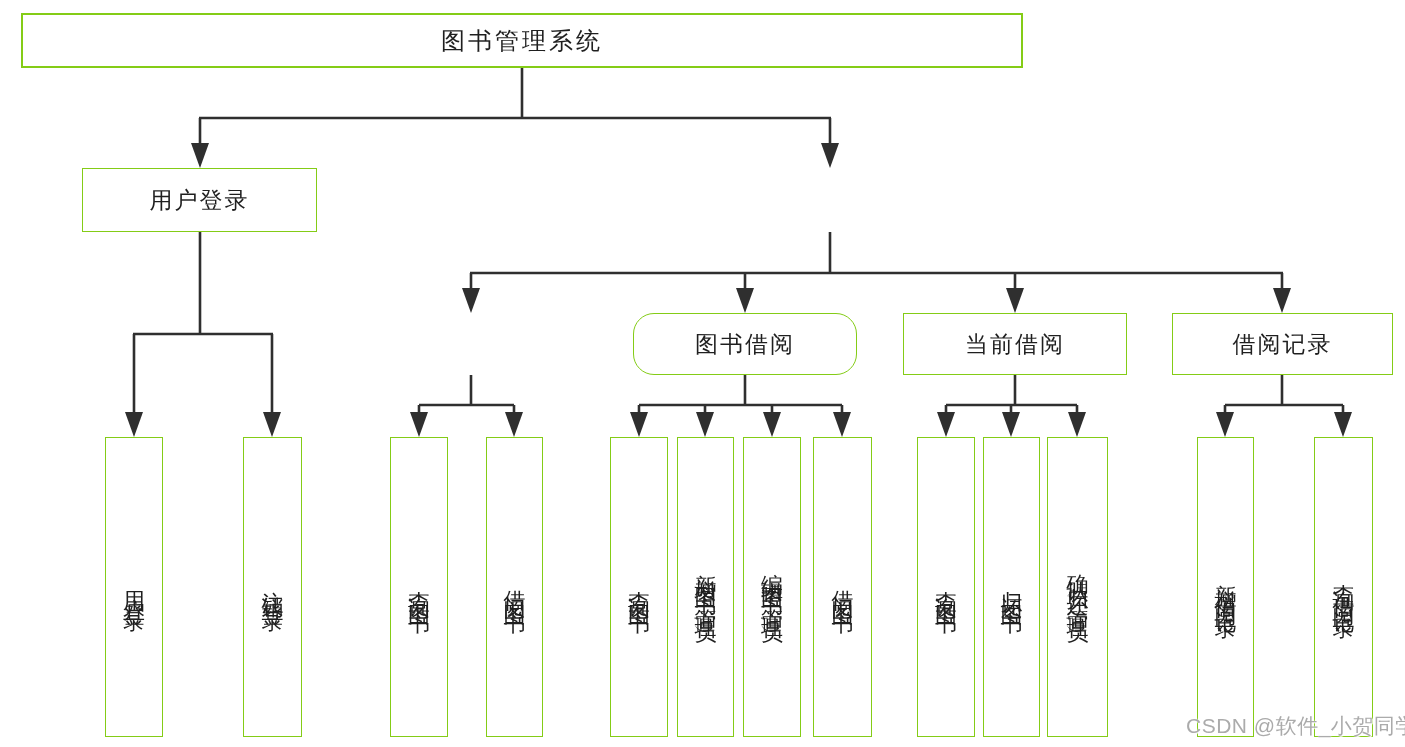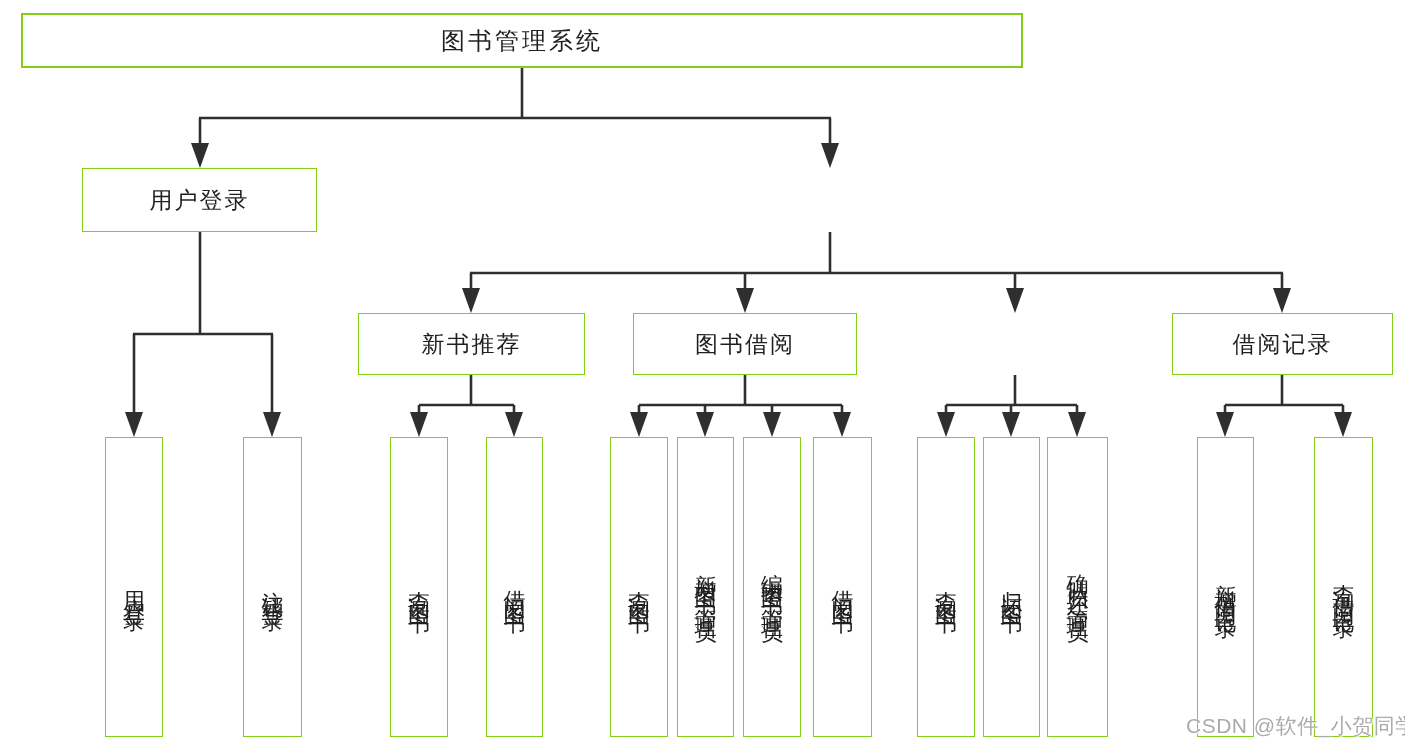--- a/index.html
+++ b/index.html
@@ -91,22 +91,22 @@
       <polygon points="1068,412 1086,412 1077,437"></polygon>
       <polygon points="1216,412 1234,412 1225,437"></polygon>
       <polygon points="1334,412 1352,412 1343,437"></polygon>
     </g>
   </svg>
 
   <div class="box root-box" style="left:21px; top:13px; width:1002px; height:55px; border-width:2.5px;">图书管理系统</div>
 
   <div class="box" style="left:82px; top:168px; width:235px; height:64px;">用户登录</div>
 
-  <div class="box" style="left:358px; top:313px; width:227px; height:62px;">新书推荐</div>
-  <div class="box" style="left:633px; top:313px; width:224px; height:62px;">图书借阅</div>
+  <div class="box" style="left:633px; top:313px; width:224px; height:62px;border-radius:21px;">图书借阅</div>
+  <div class="box" style="left:903px; top:313px; width:224px; height:62px;">当前借阅</div>
   <div class="box" style="left:1172px; top:313px; width:221px; height:62px;font-family:Liberation Serif, serif;">借阅记录</div>
 
   <div class="box vbox" style="left:105px; top:437px; width:58px; height:300px;">用户登录</div>
   <div class="box vbox" style="left:243px; top:437px; width:59px; height:300px;">注销登录</div>
 
   <div class="box vbox" style="left:390px; top:437px; width:58px; height:300px;">查询图书</div>
   <div class="box vbox" style="left:486px; top:437px; width:57px; height:300px;">借阅图书</div>
 
   <div class="box vbox" style="left:610px; top:437px; width:58px; height:300px;">查询图书</div>
   <div class="box vbox" style="left:677px; top:437px; width:57px; height:300px;">新增图书（管理员）</div>

